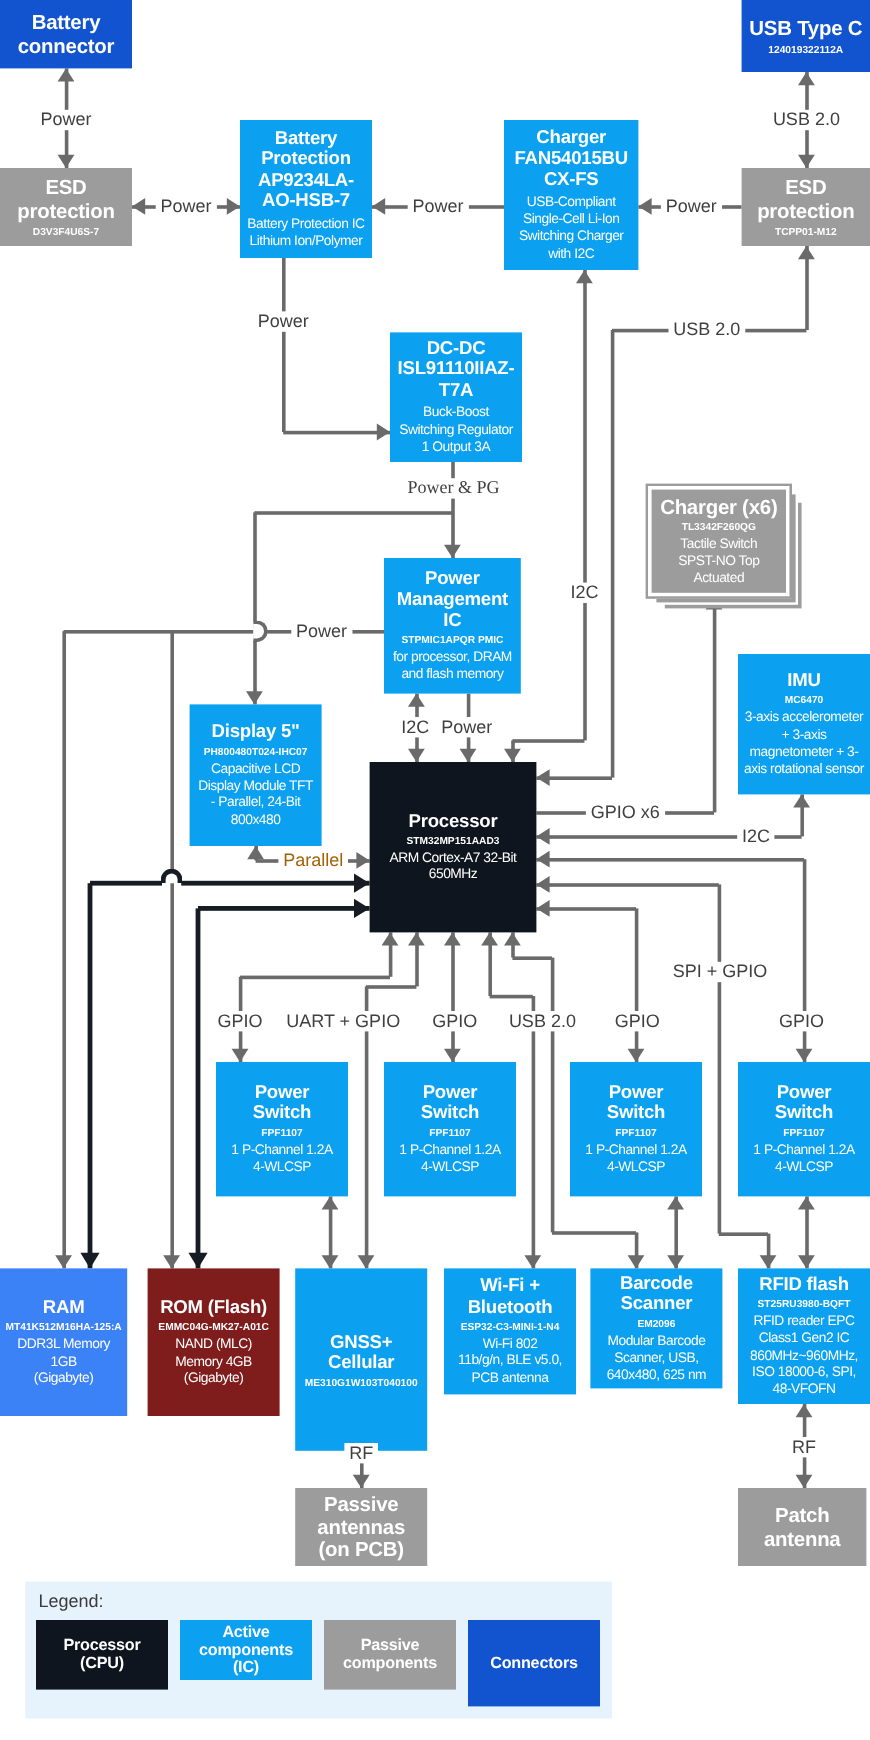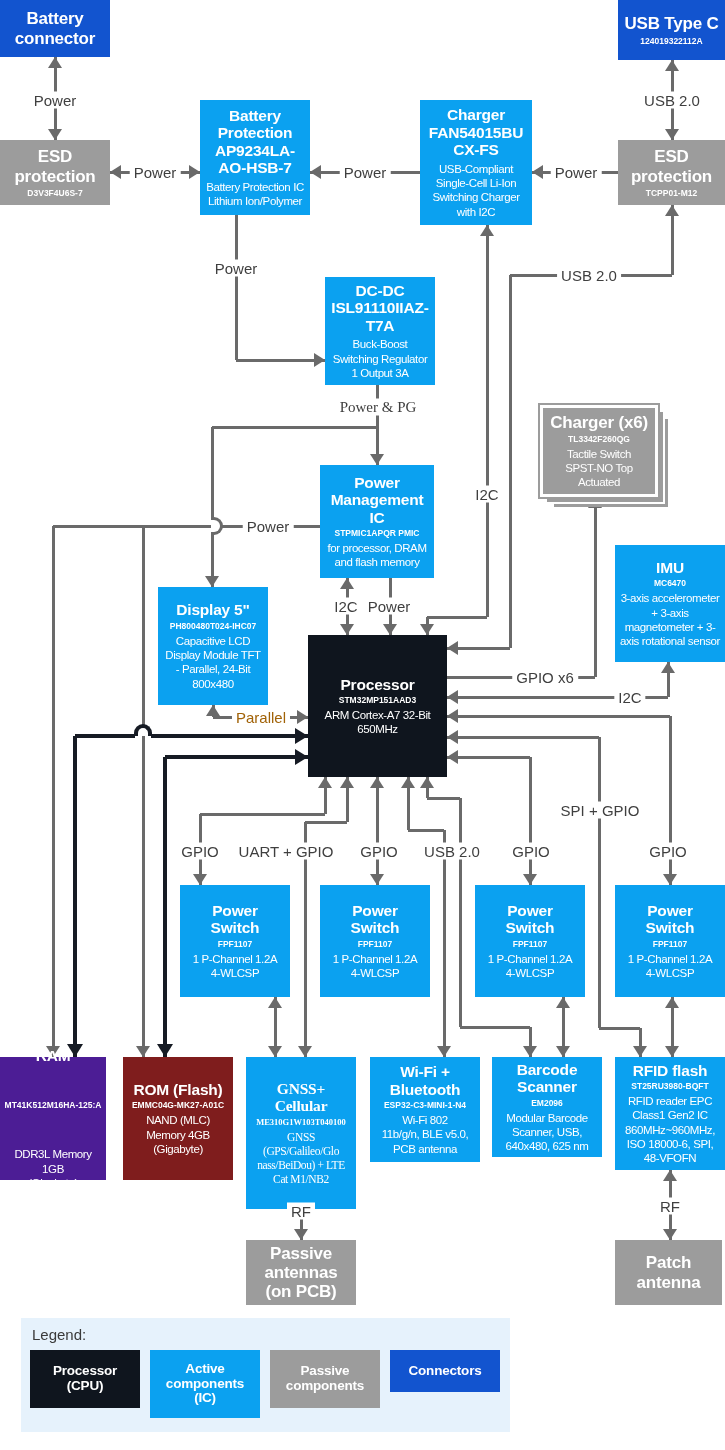--- a/index.html
+++ b/index.html
@@ -27,26 +27,26 @@
                font-size:13.5px;line-height:1.1;white-space:pre-line;z-index:3;letter-spacing:-0.2px;}
 </style>
 </head>
 <body>
 
 <div id="canvas" style="background: rgb(255, 255, 255);">
   <div class="legend-title">Legend:</div>
 <div class="legend-panel" style="left: 21px; top: 1318px; width: 489px; height: 114px; background: rgb(230, 242, 252);"></div>
     <div class="legend-item" style="left: 30px; top: 1350px; width: 110px; height: 58px; background: rgb(15, 21, 30);">Processor
 (CPU)</div>
-    <div class="legend-item" style="left: 150px; top: 1350px; width: 110px; height: 68px; background: rgb(11, 161, 240);">Active
+    <div class="legend-item" style="left: 150px; top: 1350px; width: 110px; height: 50px; background: rgb(11, 161, 240);">Active
 components
 (IC)</div>
     <div class="legend-item" style="left: 270px; top: 1350px; width: 110px; height: 58px; background: rgb(156, 156, 156);">Passive
 components</div>
-    <div class="legend-item" style="left: 390px; top: 1350px; width: 110px; height: 42px; background: rgb(18, 84, 207);">Connectors</div>
+    <div class="legend-item" style="left: 390px; top: 1350px; width: 110px; height: 72px; background: rgb(18, 84, 207);">Connectors</div>
     <div class="seg" style="left: 53.5px; top: 57px; width: 3px; height: 83px; background: rgb(106, 106, 106);"></div>
     <div class="arrow" style="border-left: 7px solid transparent; border-right: 7px solid transparent; border-bottom: 11px solid rgb(106, 106, 106); left: 48px; top: 57px;"></div>
     <div class="arrow" style="border-left: 7px solid transparent; border-right: 7px solid transparent; border-top: 11px solid rgb(106, 106, 106); left: 48px; top: 129px;"></div>
     <div class="seg" style="left: 110px; top: 170.5px; width: 90px; height: 3px; background: rgb(106, 106, 106);"></div>
     <div class="arrow" style="border-top: 7px solid transparent; border-bottom: 7px solid transparent; border-right: 11px solid rgb(106, 106, 106); left: 110px; top: 165px;"></div>
     <div class="arrow" style="border-top: 7px solid transparent; border-bottom: 7px solid transparent; border-left: 11px solid rgb(106, 106, 106); left: 189px; top: 165px;"></div>
     <div class="seg" style="left: 310px; top: 170.5px; width: 110px; height: 3px; background: rgb(106, 106, 106);"></div>
     <div class="arrow" style="border-top: 7px solid transparent; border-bottom: 7px solid transparent; border-right: 11px solid rgb(106, 106, 106); left: 310px; top: 165px;"></div>
     <div class="seg" style="left: 532px; top: 170.5px; width: 86px; height: 3px; background: rgb(106, 106, 106);"></div>
     <div class="arrow" style="border-top: 7px solid transparent; border-bottom: 7px solid transparent; border-right: 11px solid rgb(106, 106, 106); left: 532px; top: 165px;"></div>
@@ -165,21 +165,21 @@
     <div class="edge-label" style="left: 576px; top: 172px; color: rgb(63, 63, 63);">Power</div>
     <div class="edge-label" style="left: 672px; top: 100px; color: rgb(63, 63, 63);">USB 2.0</div>
     <div class="edge-label" style="left: 236px; top: 268px; color: rgb(63, 63, 63);">Power</div>
     <div class="edge-label" style="left: 589px; top: 275px; color: rgb(63, 63, 63);">USB 2.0</div>
     <div class="edge-label" style="left: 487px; top: 494px; color: rgb(63, 63, 63);">I2C</div>
     <div class="edge-label" style="left: 378px; top: 407px; color: rgb(63, 63, 63); font-family: Liberation Serif, serif;">Power &amp; PG</div>
     <div class="edge-label" style="left: 268px; top: 526px; color: rgb(63, 63, 63);">Power</div>
     <div class="edge-label" style="left: 346px; top: 606px; color: rgb(63, 63, 63);">I2C</div>
     <div class="edge-label" style="left: 389px; top: 606px; color: rgb(63, 63, 63);">Power</div>
     <div class="edge-label" style="left: 261px; top: 717px; color: #a16207;">Parallel</div>
-    <div class="edge-label" style="left: 521px; top: 677px; color: rgb(63, 63, 63); margin-left: 24px;">GPIO x6</div>
+    <div class="edge-label" style="left: 521px; top: 677px; color: rgb(63, 63, 63);">GPIO x6</div>
     <div class="edge-label" style="left: 630px; top: 697px; color: rgb(63, 63, 63);">I2C</div>
     <div class="edge-label" style="left: 600px; top: 810px; color: rgb(63, 63, 63);">SPI + GPIO</div>
     <div class="edge-label" style="left: 200px; top: 851px; color: rgb(63, 63, 63);">GPIO</div>
     <div class="edge-label" style="left: 286px; top: 851px; color: rgb(63, 63, 63);">UART + GPIO</div>
     <div class="edge-label" style="left: 379px; top: 851px; color: rgb(63, 63, 63);">GPIO</div>
     <div class="edge-label" style="left: 452px; top: 851px; color: rgb(63, 63, 63);">USB 2.0</div>
     <div class="edge-label" style="left: 531px; top: 851px; color: rgb(63, 63, 63);">GPIO</div>
     <div class="edge-label" style="left: 668px; top: 851px; color: rgb(63, 63, 63);">GPIO</div>
     <div class="edge-label" style="left: 301px; top: 1211px; color: rgb(63, 63, 63);">RF</div>
     <div class="edge-label" style="left: 670px; top: 1206px; color: rgb(63, 63, 63);">RF</div>
@@ -284,42 +284,38 @@
       <div class="bdy">1 P-Channel 1.2A
 4-WLCSP</div>
     </div>
     <div class="node t-active" style="left: 615px; top: 885px; width: 110px; height: 112px; background: rgb(11, 161, 240);">
       <div class="ttl">Power
 Switch</div>
       <div class="prt">FPF1107</div>
       <div class="bdy">1 P-Channel 1.2A
 4-WLCSP</div>
     </div>
-    <div class="node t-active" style="left: 0px; top: 1057px; width: 106px; height: 123px; background: #4c1d95; gap: 34px;">
+    <div class="node t-active" style="left: 0px; top: 1057px; width: 106px; height: 123px; background: #3b82f6;">
       <div class="ttl">RAM</div>
       <div class="prt">MT41K512M16HA-125:A</div>
       <div class="bdy">DDR3L Memory
 1GB
 (Gigabyte)</div>
     </div>
     <div class="node t-active" style="left: 123px; top: 1057px; width: 110px; height: 123px; background: #7f1d1d;">
       <div class="ttl">ROM (Flash)</div>
       <div class="prt">EMMC04G-MK27-A01C</div>
       <div class="bdy">NAND (MLC)
 Memory 4GB
 (Gigabyte)</div>
     </div>
-    <div class="node t-active" style="left: 246px; top: 1057px; width: 110px; height: 152px; background: rgb(11, 161, 240); font-family: Liberation Serif, serif;">
+    <div class="node t-active" style="left: 246px; top: 1057px; width: 110px; height: 152px; background: rgb(11, 161, 240);">
       <div class="ttl">GNSS+
 Cellular</div>
       <div class="prt">ME310G1W103T040100</div>
-      <div class="bdy">GNSS
-(GPS/Galileo/Glo
-nass/BeiDou) + LTE
-Cat M1/NB2</div>
     </div>
     <div class="node t-active" style="left: 370px; top: 1057px; width: 110px; height: 105px; background: rgb(11, 161, 240);">
       <div class="ttl">Wi-Fi +
 Bluetooth</div>
       <div class="prt">ESP32-C3-MINI-1-N4</div>
       <div class="bdy">Wi-Fi 802
 11b/g/n, BLE v5.0,
 PCB antenna</div>
     </div>
     <div class="node t-active" style="left: 492px; top: 1057px; width: 110px; height: 100px; background: rgb(11, 161, 240);">

